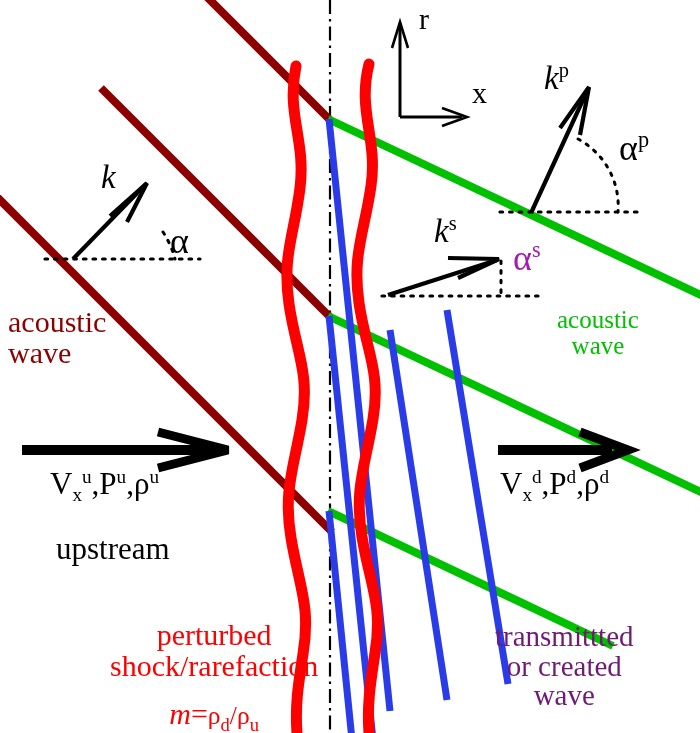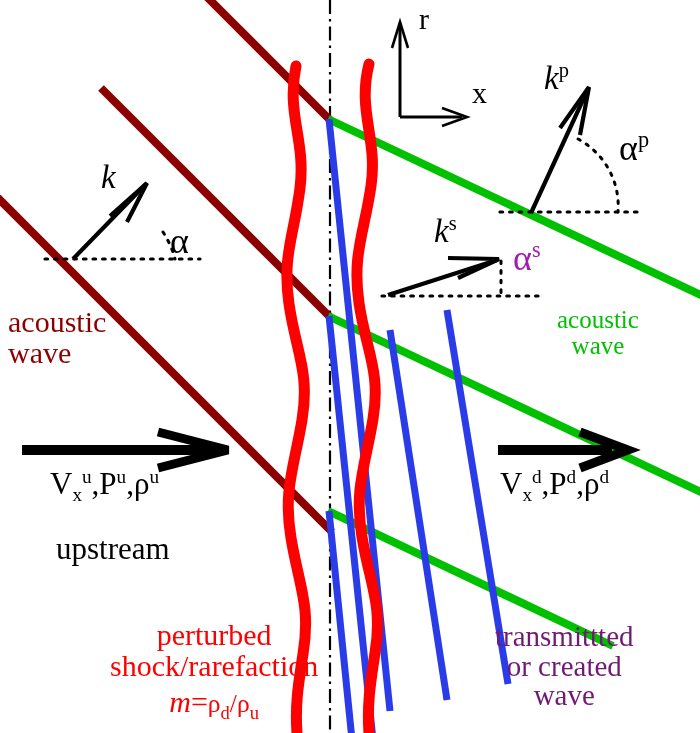--- a/index.html
+++ b/index.html
@@ -181,21 +181,21 @@
     <span>V</span><sub>x</sub><sup>u</sup><span>,</span><span>P</span><sup>u</sup><span>,</span><span>ρ</span><sup>u</sup>
   </div>
 
   <div class="lbl bold" style="left:56px; top:533px; font-size:31px; color:#000;">
     <span>upstream</span>
   </div>
 
   <div class="lbl center" style="left:110px; top:620px; font-size:30px; color:#ff0000;">
     <div>perturbed</div>
     <div>shock/rarefaction</div>
-    <div style="margin-top:6px;">
+    <div style="margin-top:18px;">
       <span class="serif-italic">m</span><span>=</span><span style="font-size:0.85em;">ρ</span><sub>d</sub><span style="font-size:0.85em;">/</span><span style="font-size:0.85em;">ρ</span><sub>u</sub>
     </div>
   </div>
 
   <div class="lbl center" style="left:495px; top:622px; font-size:29px; color:#701a75;">
     <div>transmittted</div>
     <div>or created</div>
     <div>wave</div>
   </div>
 

